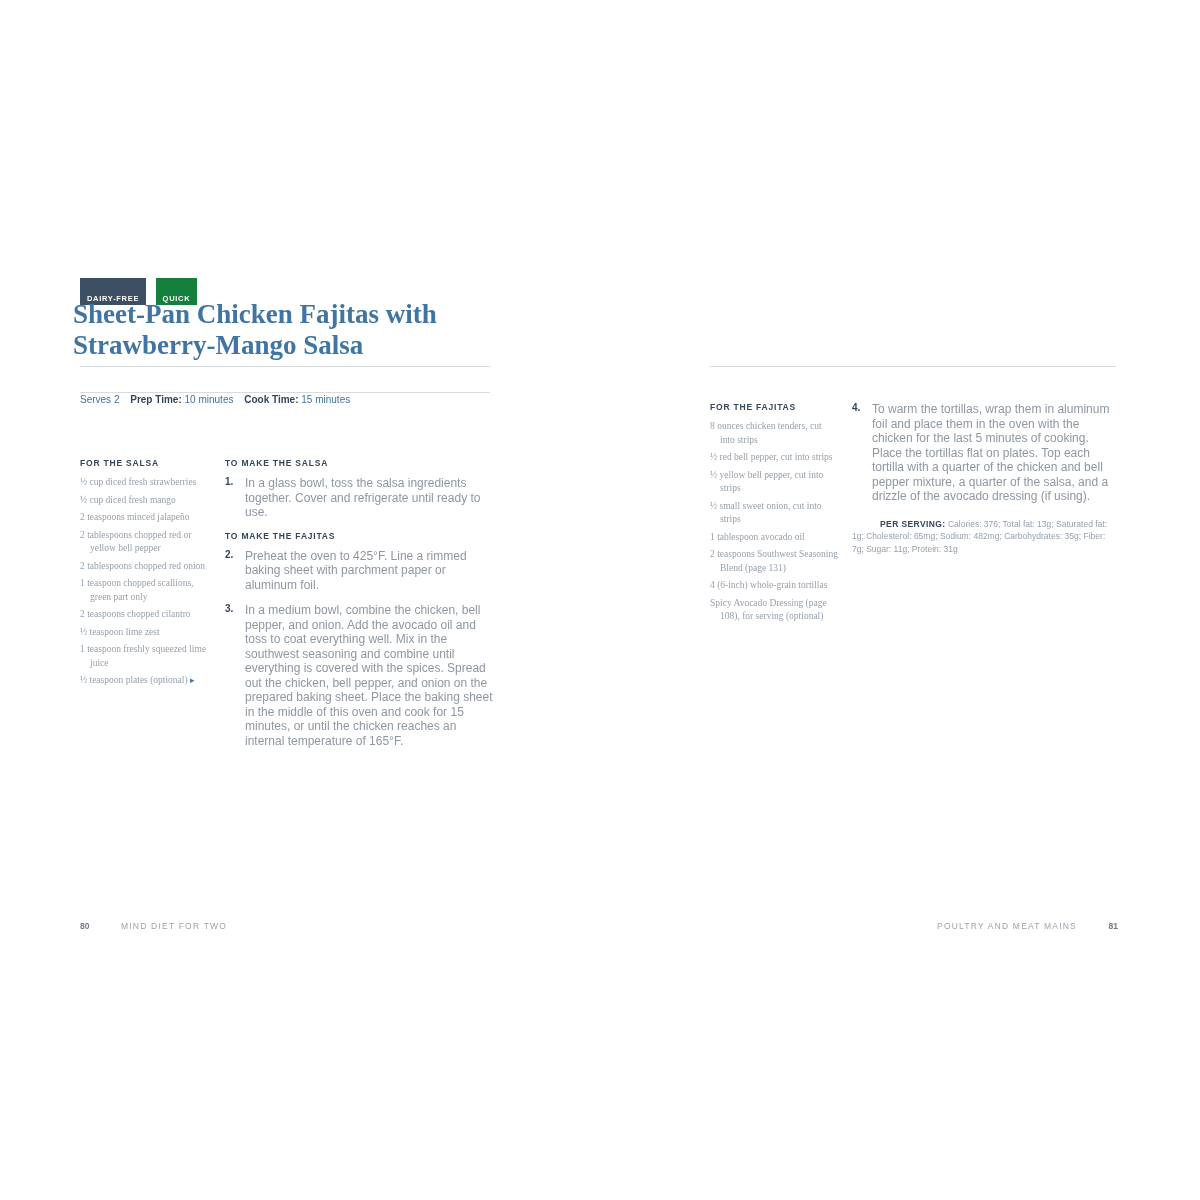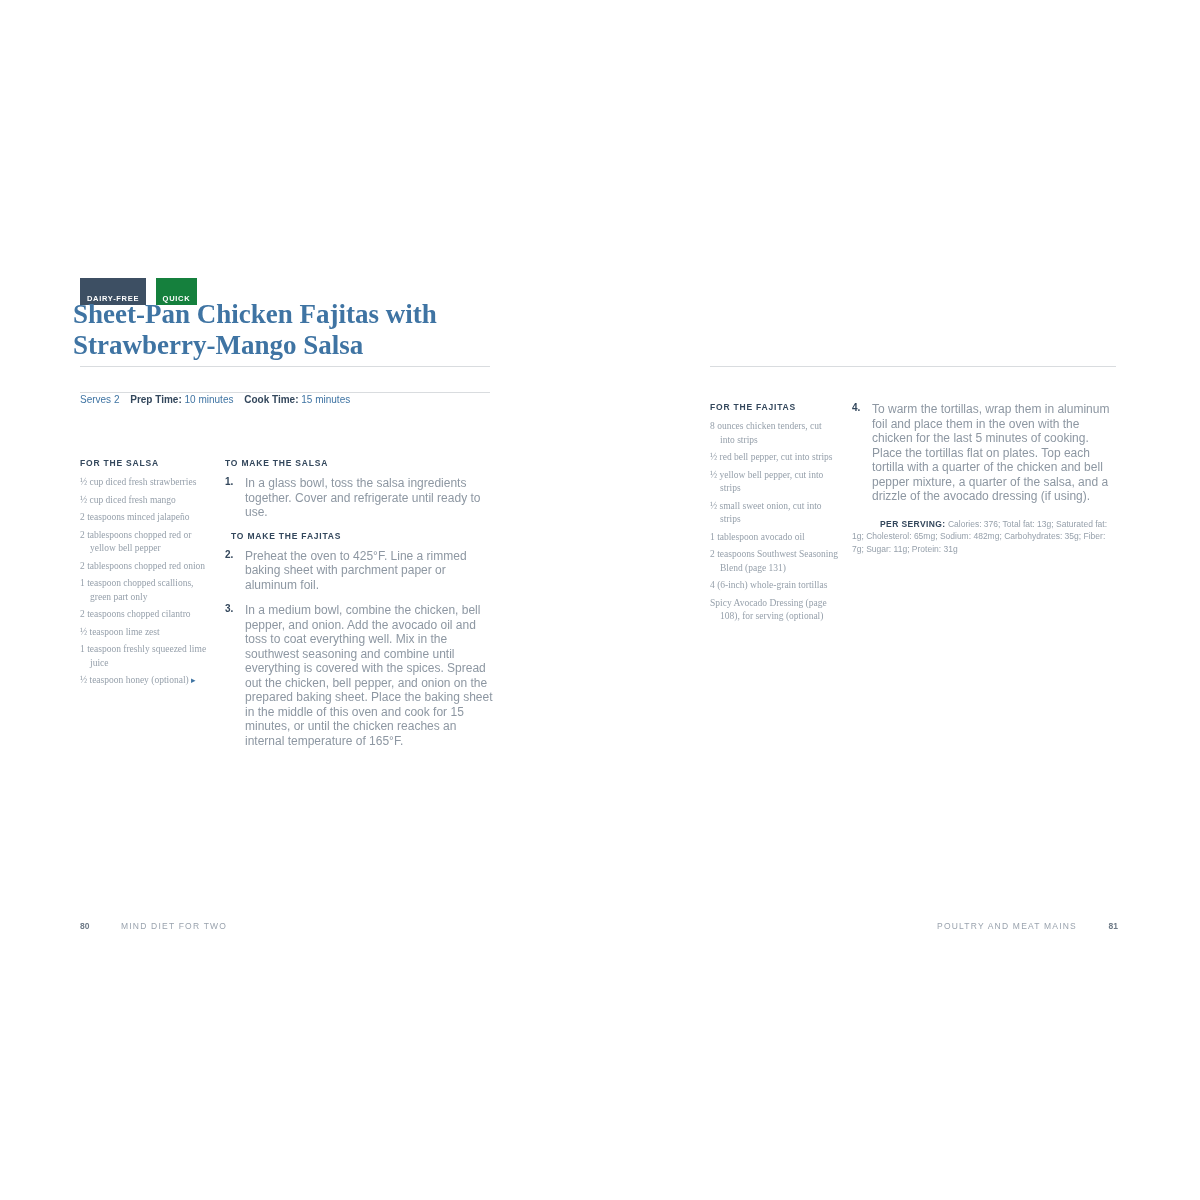--- a/index.html
+++ b/index.html
@@ -30,21 +30,21 @@
            line-height:14.5px; color:#7e93ad; }
 
   .col { position:absolute; }
   .col-salsa-ing { left:80px; top:458px; width:132px; }
   .col-method    { left:225px; top:458px; width:268px; }
   .col-faj-ing   { left:710px; top:402px; width:128px; }
   .col-step4     { left:852px; top:402px; width:266px; }
 
   .sec-header { font-size:8.5px; font-weight:bold; letter-spacing:0.8px;
                 color:var(--header_navy,#33475c); margin-bottom:8px; }
-  .sec-header.mt { margin-top:8px;margin-left:6px; }
+  .sec-header.mt { margin-top:8px; }
 
   .ing { font-family:"Liberation Serif", serif; font-size:9.5px; line-height:13.5px;
          color:#96a0ab; padding-left:10px; text-indent:-10px; margin-bottom:4px; }
   .arrow { color:var(--accent_blue,#3f74a3); font-size:9px; }
 
   .step { display:flex; margin-bottom:11px; }
   .step-num { font-weight:bold; color:var(--header_navy,#33475c); font-size:10px;
               width:20px; flex:none; }
   .step-text { font-size:12px; line-height:14.5px; color:#8d97a2; flex:1; }
 
@@ -88,21 +88,21 @@
     <div class="ing">½ cup diced fresh strawberries</div>
     <div class="ing">½ cup diced fresh mango</div>
     <div class="ing">2 teaspoons minced jalapeño</div>
     <div class="ing">2 tablespoons chopped red or yellow bell pepper</div>
     <div class="ing">2 tablespoons chopped red onion</div>
     <div class="ing">1 teaspoon chopped scallions, green part only</div>
     <div class="ing">2 teaspoons chopped cilantro</div>
     <div class="ing">½ teaspoon lime zest</div>
     <div class="ing">1 teaspoon freshly squeezed lime juice</div>
     <div class="ing">
-      <span>½ teaspoon honey (optional)</span>
+      <span>½ teaspoon plates (optional)</span>
       <span class="arrow">▸</span>
     </div>
   </div>
 
   <div class="col col-method">
     <div class="sec-header">TO MAKE THE SALSA</div>
     <div class="step">
       <span class="step-num">1.</span>
       <span class="step-text">In a glass bowl, toss the salsa ingredients together. Cover and refrigerate until ready to use.</span>
     </div>

